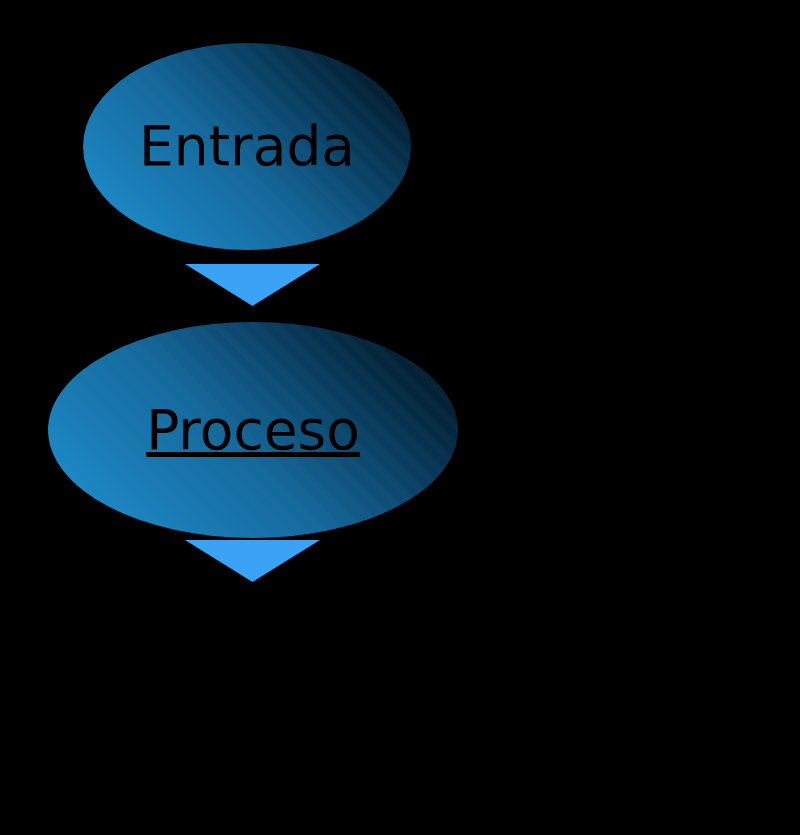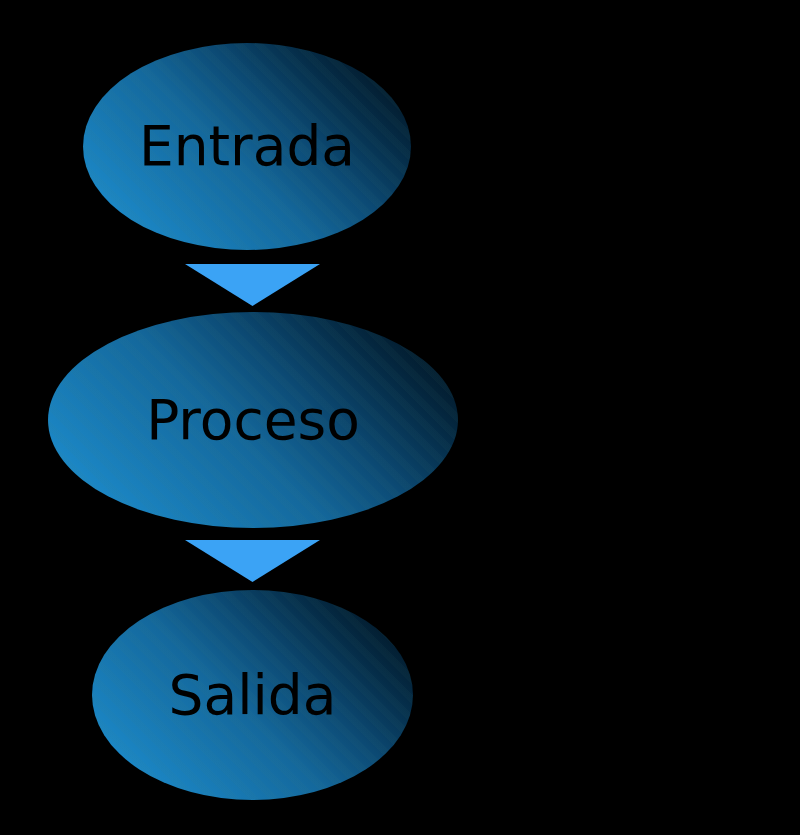--- a/index.html
+++ b/index.html
@@ -50,38 +50,35 @@
   }
   .arrow-down {
     position: absolute;
     width: 135px;
     height: 42px;
     clip-path: polygon(0 0, 100% 0, 50% 100%);
   }
   
   .node-entrada { left: 83px;  top: 43px;  width: 328px; height: 207px; }
   .arrow-1      { left: 185px; top: 264px; }
-  .node-proceso { left: 48px;  top: 312px; width: 410px; height: 216px; }
+  .node-proceso { left: 48px;  top: 322px; width: 410px; height: 216px; text-decoration: underline; }
   .arrow-2      { left: 185px; top: 540px; }
   .node-salida  { left: 92px;  top: 590px; width: 321px; height: 210px; }
 </style>
 </head>
 <body>
 
 <div class="canvas">
 
   <div class="node-ellipse node-entrada" style="background: repeating-linear-gradient(45deg, rgba(70, 130, 115, 0.055) 0px, rgba(70, 130, 115, 0.055) 7px, rgba(0, 0, 0, 0) 7px, rgba(0, 0, 0, 0) 14px), linear-gradient(45deg, rgb(32, 149, 216) 0%, rgb(26, 130, 191) 18%, rgb(20, 104, 156) 45%, rgb(12, 74, 116) 62%, rgb(5, 44, 71) 78%, rgb(2, 21, 35) 92%, rgb(1, 10, 17) 100%);">
     <span class="node-label" style="color: rgb(0, 0, 0);">Entrada</span>
   </div>
 
   <div class="arrow-down arrow-1" style="background: rgb(59, 163, 245);"></div>
 
   <div class="node-ellipse node-proceso" style="background: repeating-linear-gradient(45deg, rgba(70, 130, 115, 0.055) 0px, rgba(70, 130, 115, 0.055) 7px, rgba(0, 0, 0, 0) 7px, rgba(0, 0, 0, 0) 14px), linear-gradient(45deg, rgb(32, 149, 216) 0%, rgb(26, 130, 191) 18%, rgb(20, 104, 156) 45%, rgb(12, 74, 116) 62%, rgb(5, 44, 71) 78%, rgb(2, 21, 35) 92%, rgb(1, 10, 17) 100%);">
     <span class="node-label" style="color: rgb(0, 0, 0);">Proceso</span>
   </div>
 
   <div class="arrow-down arrow-2" style="background: rgb(59, 163, 245);"></div>
 
-  <div class="node-ellipse node-salida" style="background: repeating-linear-gradient(45deg, rgba(70, 130, 115, 0.055) 0px, rgba(70, 130, 115, 0.055) 7px, rgba(0, 0, 0, 0) 7px, rgba(0, 0, 0, 0) 14px), linear-gradient(45deg, rgb(32, 149, 216) 0%, rgb(26, 130, 191) 18%, rgb(20, 104, 156) 45%, rgb(12, 74, 116) 62%, rgb(5, 44, 71) 78%, rgb(2, 21, 35) 92%, rgb(1, 10, 17) 100%);">
-    <span class="node-label" style="color: rgb(0, 0, 0);">Salida</span>
-  </div>
 
 </div>
 
 </body></html>

